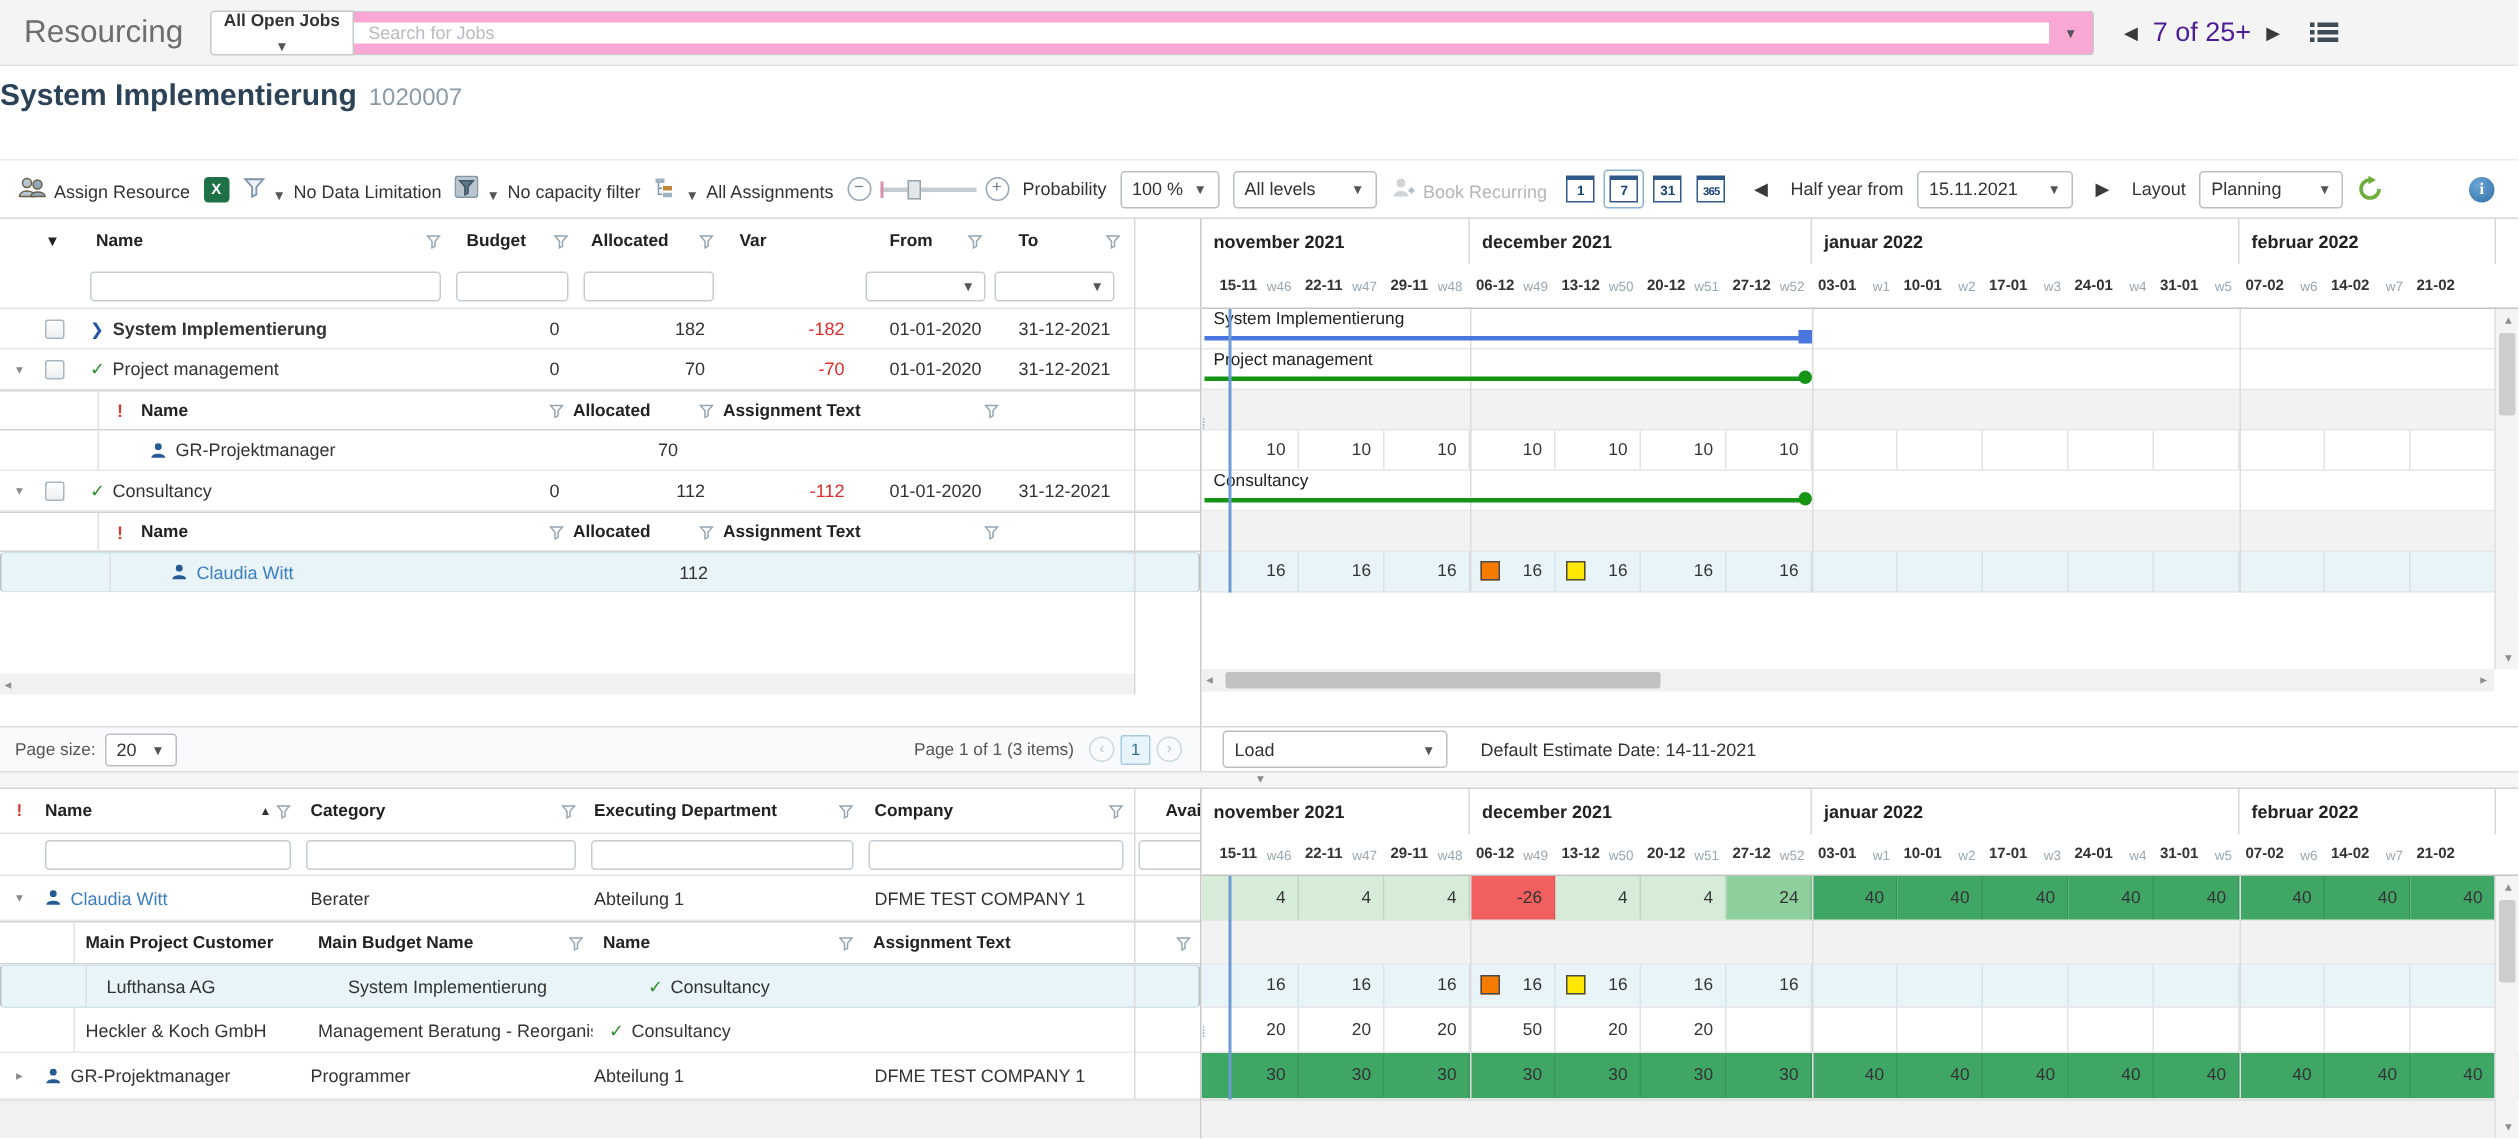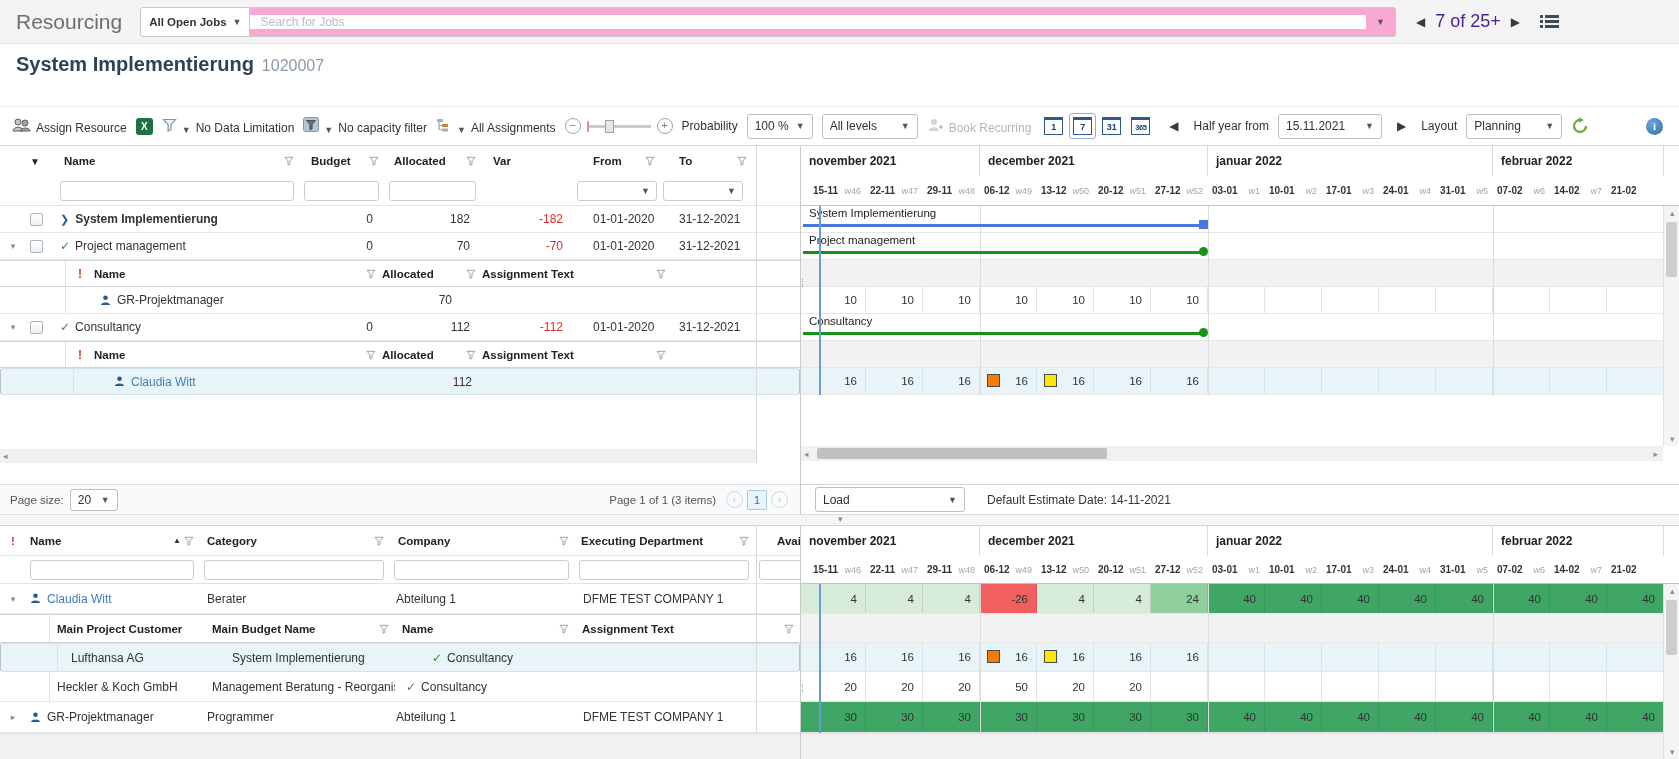--- a/index.html
+++ b/index.html
@@ -3,32 +3,32 @@
 <meta charset="utf-8">
 <style>
   * { box-sizing: border-box; margin: 0; padding: 0; }
   html,body { width:1679px; height:759px; overflow:hidden; }
   body { font-family:"Liberation Sans","DejaVu Sans",sans-serif; font-size:12px; color:#333; background:#fff; }
   .app { position:relative; width:1679px; height:759px; }
 
   
   .topbar { height:44px; background:#f4f4f4; border-bottom:1px solid #e2e2e2; display:flex; align-items:center; }
   .tb-title { font-size:21px; color:#6e6e6e; margin:0 18px 0 16px; }
-  .jobs-select { height:30px; background:#fff; border:1px solid #c4c9cc; border-radius:3px 0 0 3px; display:flex; align-items:center; padding:0 8px; font-size:11.5px; font-weight:bold; color:#333; gap:6px; }
+  .jobs-select { height:30px; background:#fff; border:1px solid #c4c9cc; border-radius:3px 0 0 3px; display:flex; align-items:center; padding:0 8px; font-size:11.5px; font-weight:bold; color:#333; gap:6px;flex-direction:column; }
   .searchwrap { flex:1; height:30px; background:#f9a8d4; border:1px solid #c4c9cc; border-left:none; border-radius:0 3px 3px 0; display:flex; align-items:center; margin-right:14px; }
   .searchwrap input { flex:1; border:none; outline:none; font-size:12px; color:#333; padding:0 10px; font-family:inherit; }
   .searchwrap input::placeholder { color:#b8bcc0; }
   .caret { font-size:9px; color:#555; }
   .searchwrap .caret { padding:0 10px; }
   .navarrow { font-size:12px; color:#3a3a3a; padding:0 6px; cursor:pointer; }
   .navcount { font-size:18px; color:#4c1d95; padding:0 4px; }
   .listicon { margin:0 120px 0 14px; display:flex; }
 
   
-  .titlebar { height:62px; background:#fff; padding:9px 0 0 16px; }
+  .titlebar { height:62px; background:#fff; padding:9px 0 0 0; }
   .t1 { font-size:20px; font-weight:bold; color:#2c4257; }
   .t1 .pid { font-size:16px; font-weight:normal; color:#8a9aa8; margin-left:8px; }
   .t2 { margin-top:5px; font-size:13px; color:#6d6d6d; font-weight:bold; }
   .t2 .cid { font-size:11px; font-weight:normal; color:#a2a2a2; margin-left:6px; }
 
   
   .toolbar { height:40px; background:#fff; border-top:1px solid #ececec; border-bottom:1px solid #d7d7d7; display:flex; align-items:center; padding:0 12px; gap:9px; white-space:nowrap; overflow:hidden; }
   .tbtn { display:flex; align-items:flex-end; gap:5px; cursor:pointer; color:#333; }
   .tlabel { color:#333; }
   .dis { color:#b5b5b5; }
@@ -675,30 +675,30 @@
             </span>
           </div>
         <div class="c hflex" style="padding-left:7px">
             <span class="hb">Category</span>
             <span class="fun">
               <svg width="10" height="10" viewBox="0 0 10 10">
                 <path d="M1 1.3 h8 l-3 3.5 v3.4 l-2 1 v-4.4 z" fill="none" stroke="#97a4ae"></path>
               </svg>
             </span>
           </div>
-        <div class="c hflex" style="padding-left:8px">
-            <span class="hb">Company</span>
+        <div class="c hflex" style="padding-left:6px">
+            <span class="hb">Executing Department</span>
             <span class="fun">
               <svg width="10" height="10" viewBox="0 0 10 10">
                 <path d="M1 1.3 h8 l-3 3.5 v3.4 l-2 1 v-4.4 z" fill="none" stroke="#97a4ae"></path>
               </svg>
             </span>
           </div>
-        <div class="c hflex" style="padding-left:6px">
-            <span class="hb">Executing Department</span>
+        <div class="c hflex" style="padding-left:8px">
+            <span class="hb">Company</span>
             <span class="fun">
               <svg width="10" height="10" viewBox="0 0 10 10">
                 <path d="M1 1.3 h8 l-3 3.5 v3.4 l-2 1 v-4.4 z" fill="none" stroke="#97a4ae"></path>
               </svg>
             </span>
           </div>
         <div class="c" style="padding-left:22px">
             <span class="hb">Avai</span>
           </div>
       </div>

